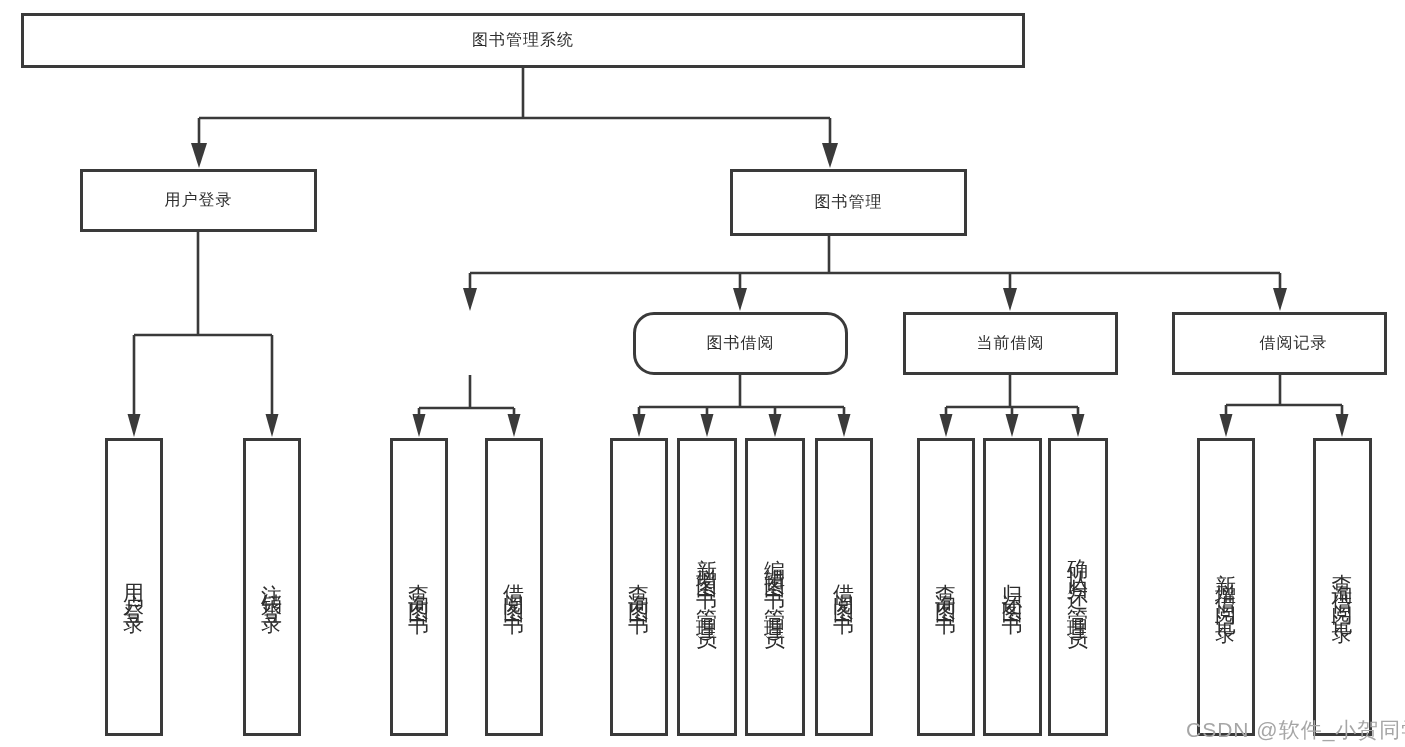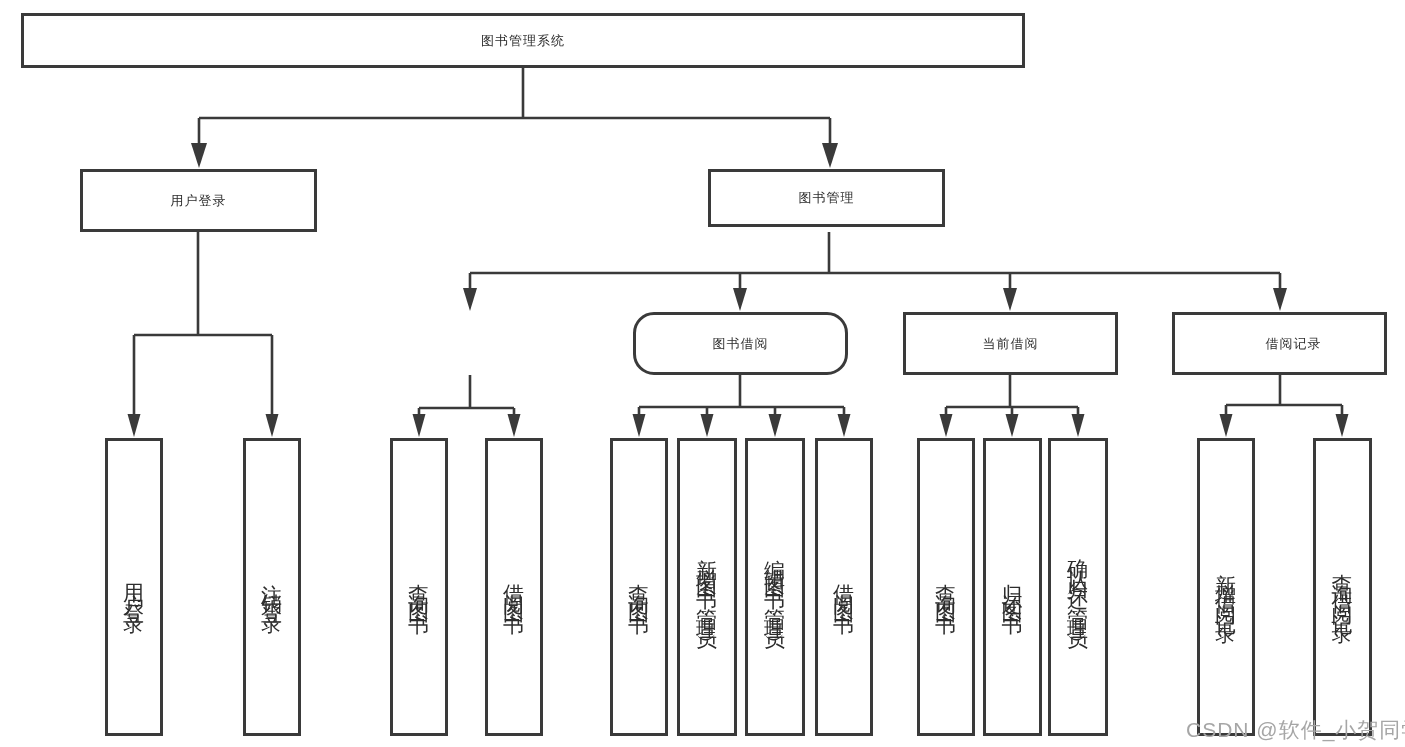--- a/index.html
+++ b/index.html
@@ -23,21 +23,21 @@
     height: 747px;
   }
   .hbox {
     position: absolute;
     box-sizing: border-box;
     border: 3px solid #3a3a3a;
     background: #ffffff;
     display: flex;
     align-items: center;
     justify-content: center;
-    font-size: 13px;
+    font-size: 16px;
     letter-spacing: 1px;
     color: #2d2d2d;
     white-space: nowrap;
   }
   .vbox {
     position: absolute;
     box-sizing: border-box;
     border: 3px solid #3a3a3a;
     background: #ffffff;
     display: flex;
@@ -123,21 +123,21 @@
       <polygon points="1071.5,414 1084.5,414 1078,437"></polygon>
 
       <polygon points="1219.5,414 1232.5,414 1226,437"></polygon>
       <polygon points="1335.5,414 1348.5,414 1342,437"></polygon>
     </g>
   </svg>
 
   <div class="hbox" style="left:21px; top:13px; width:1004px; height:55px;">图书管理系统</div>
 
   <div class="hbox" style="left:80px; top:169px; width:237px; height:63px;">用户登录</div>
-  <div class="hbox" style="left:708px; top:169px; width:237px; height:58px;">图书管理</div>
+  <div class="hbox" style="left:730px; top:169px; width:237px; height:67px;">图书管理</div>
 
   <div class="hbox" style="left:633px; top:312px; width:215px; height:63px;border-radius:21px;">图书借阅</div>
   <div class="hbox" style="left:903px; top:312px; width:215px; height:63px;text-align:right;">当前借阅</div>
   <div class="hbox" style="left:1172px; top:312px; width:215px; height:63px;padding-left:28px;">借阅记录</div>
 
   <div class="vbox" style="left:105px; top:438px; width:58px; height:298px;">用户登录</div>
   <div class="vbox" style="left:243px; top:438px; width:58px; height:298px;">注销登录</div>
 
   <div class="vbox" style="left:390px; top:438px; width:58px; height:298px;">查询图书</div>
   <div class="vbox" style="left:485px; top:438px; width:58px; height:298px;">借阅图书</div>

